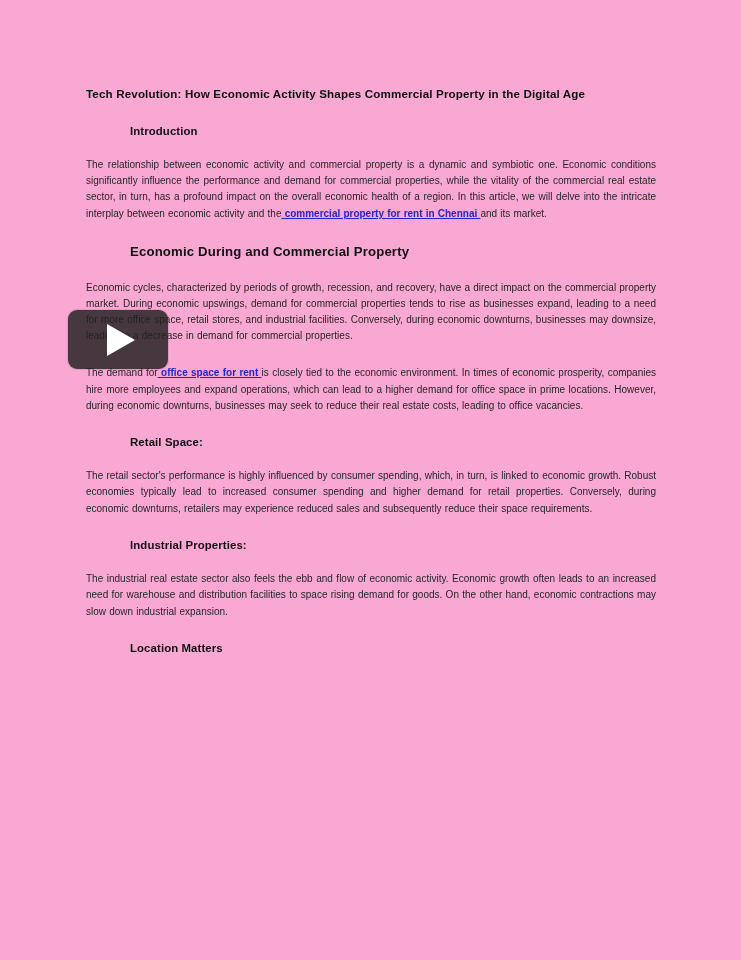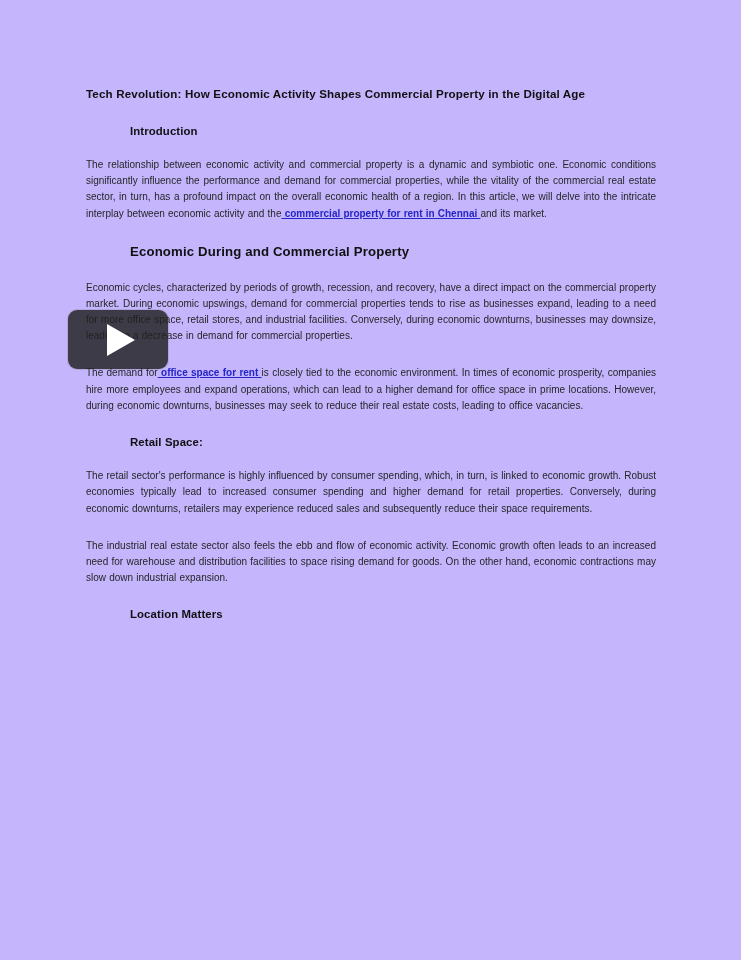--- a/index.html
+++ b/index.html
@@ -16,21 +16,21 @@
     color: #1a1a1a;
     -webkit-font-smoothing: antialiased;
   }
 
   .page {
     position: absolute;
     left: 0;
     top: 0;
     width: 741px;
     height: 960px;
-    background: #c4b5fd;
+    background: #f9a8d4;
   }
 
   .doc-body {
     position: absolute;
     left: 86px;
     top: 86px;
     width: 570px;
   }
 
   .doc-title {
@@ -120,20 +120,21 @@
 
     <p class="body-text">Economic cycles, characterized by periods of growth, recession, and recovery, have a direct impact on the commercial property market. During economic upswings, demand for commercial properties tends to rise as businesses expand, leading to a need for more office space, retail stores, and industrial facilities. Conversely, during economic downturns, businesses may downsize, leading to a decrease in demand for commercial properties.</p>
 
 
     <p class="body-text"><span>The demand for</span><a class="inline-link" href="#"> office space for rent </a><span>is closely tied to the economic environment. In times of economic prosperity, companies hire more employees and expand operations, which can lead to a higher demand for office space in prime locations. However, during economic downturns, businesses may seek to reduce their real estate costs, leading to office vacancies.</span></p>
 
     <h2 class="section-heading">Retail Space:</h2>
 
     <p class="body-text">The retail sector's performance is highly influenced by consumer spending, which, in turn, is linked to economic growth. Robust economies typically lead to increased consumer spending and higher demand for retail properties. Conversely, during economic downturns, retailers may experience reduced sales and subsequently reduce their space requirements.</p>
 
+    <h2 class="section-heading">Industrial Properties:</h2>
 
     <p class="body-text">The industrial real estate sector also feels the ebb and flow of economic activity. Economic growth often leads to an increased need for warehouse and distribution facilities to space rising demand for goods. On the other hand, economic contractions may slow down industrial expansion.</p>
 
     <h2 class="section-heading">Location Matters</h2>
 
 
   </div>
 
   <div class="play-overlay">
     <span class="play-triangle"></span>

